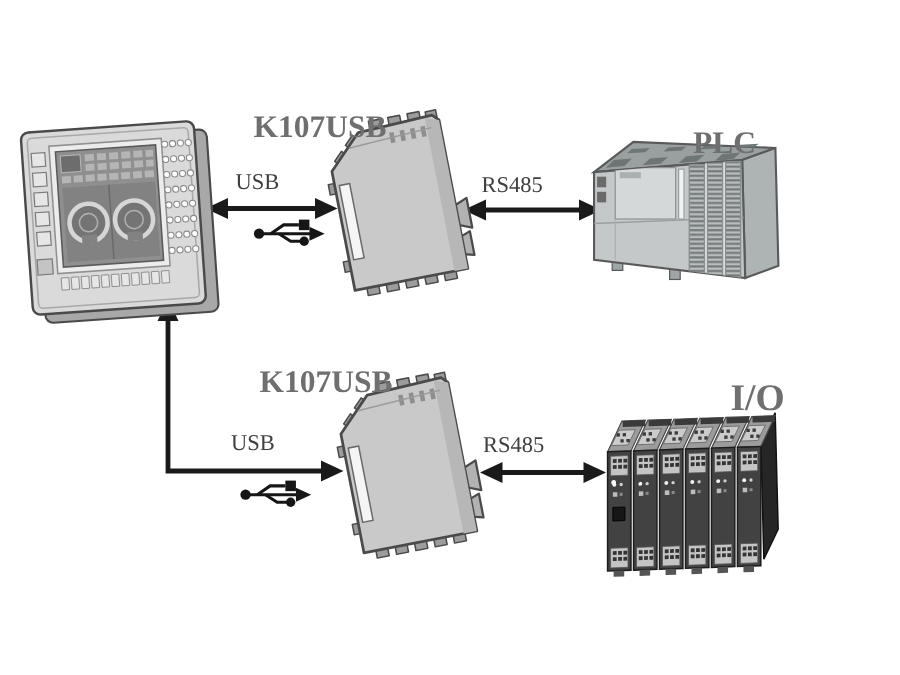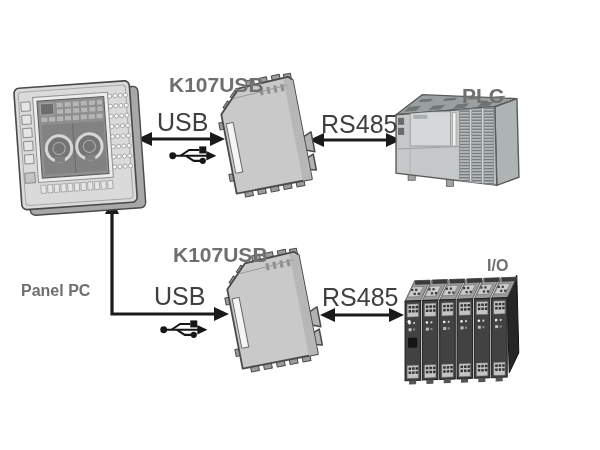--- a/index.html
+++ b/index.html
@@ -1,27 +1,27 @@
 <!DOCTYPE html>
 <html><head>
 <meta charset="utf-8">
 <style>
   html,body { margin:0; padding:0; background:#ffffff; }
   .canvas {
     position:relative; width:600px; height:450px; background:#ffffff;
-    font-family:Liberation Sans, sans-serif; overflow:hidden;
+    font-family:Liberation Serif, serif; overflow:hidden;
   }
   .abs { position:absolute; }
   .dev-label {
     position:absolute; color:#6f6f6f; font-weight:bold; font-size:21px;
     line-height:25px; white-space:pre;
   }
-  .dev-label.small { font-size:16px; }
+  .dev-label.small { font-size:25px; }
   .bus-label {
-    position:absolute; color:#3f3f3f; font-weight:normal; font-size:25px;
+    position:absolute; color:#3f3f3f; font-weight:normal; font-size:15px;
     line-height:22px;
   }
   svg { display:block; }
 </style>
 </head>
 <body>
 
 <div class="canvas">
 
   <svg width="0" height="0" style="position:absolute" aria-hidden="true">
@@ -309,21 +309,20 @@
   </svg>
   <svg class="abs" style="left:159px;top:317px" width="50" height="24" viewBox="0 0 64 30">
     <use href="#g-usb"></use>
   </svg>
 
   <div class="dev-label" style="left:169px;top:72px">K107USB</div>
 
   <div class="dev-label" style="left:462px;top:83px">PLC</div>
 
   <div class="dev-label small" style="left:21px;top:228px">
-    <div>Panel PC</div>
   </div>
 
   <div class="dev-label" style="left:173px;top:242px">K107USB</div>
 
   <div class="dev-label small" style="left:487px;top:203px">
     <div>I/O</div>
   </div>
 
   <div class="bus-label" style="left:157px;top:111px">USB</div>
   <div class="bus-label" style="left:321px;top:113px">RS485</div>

